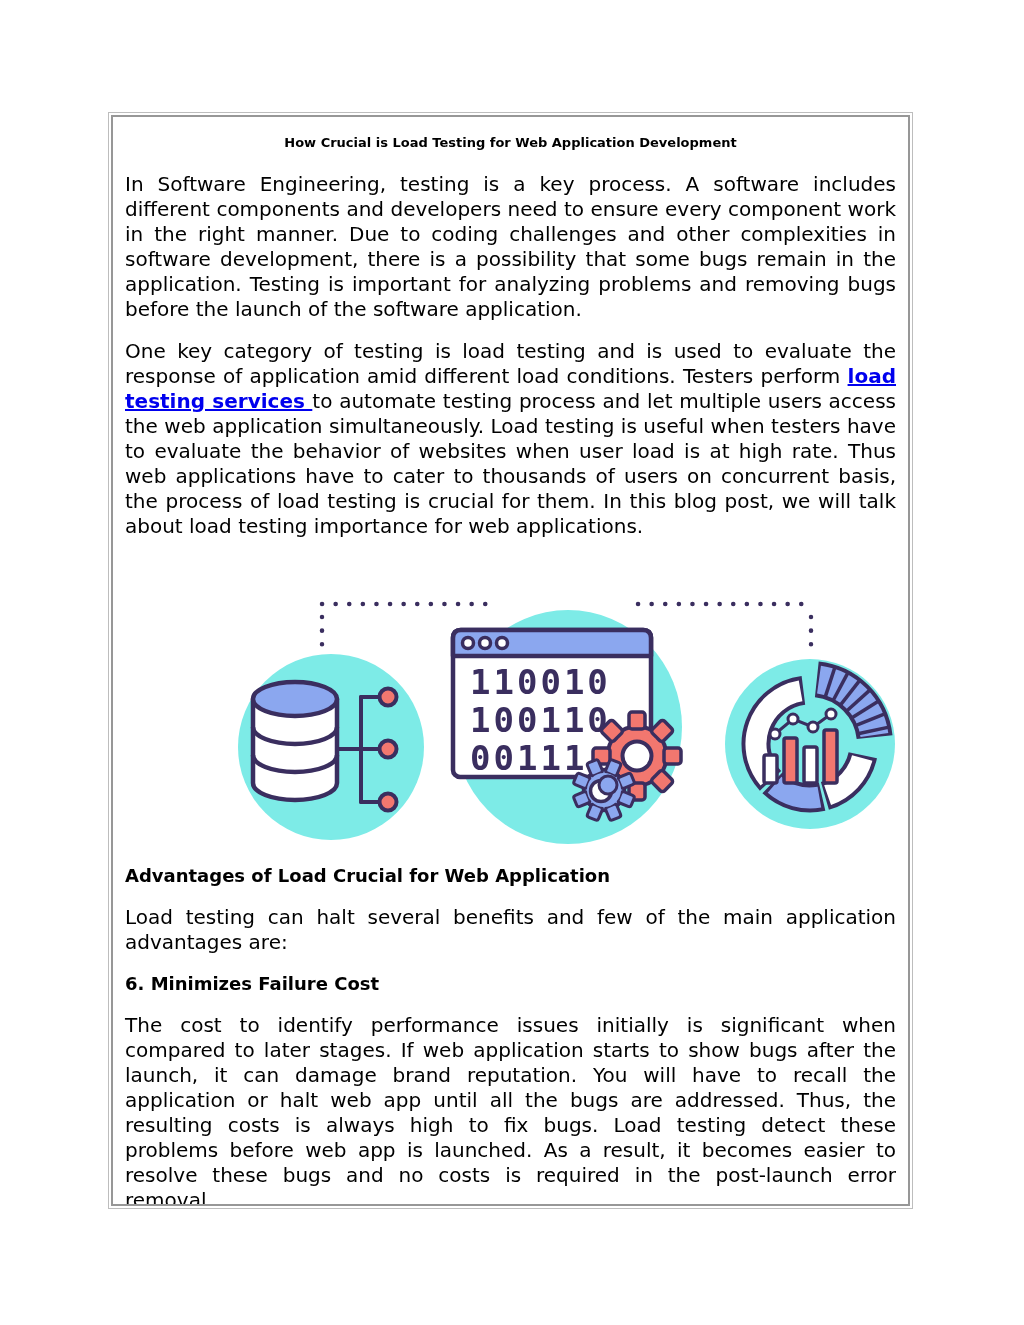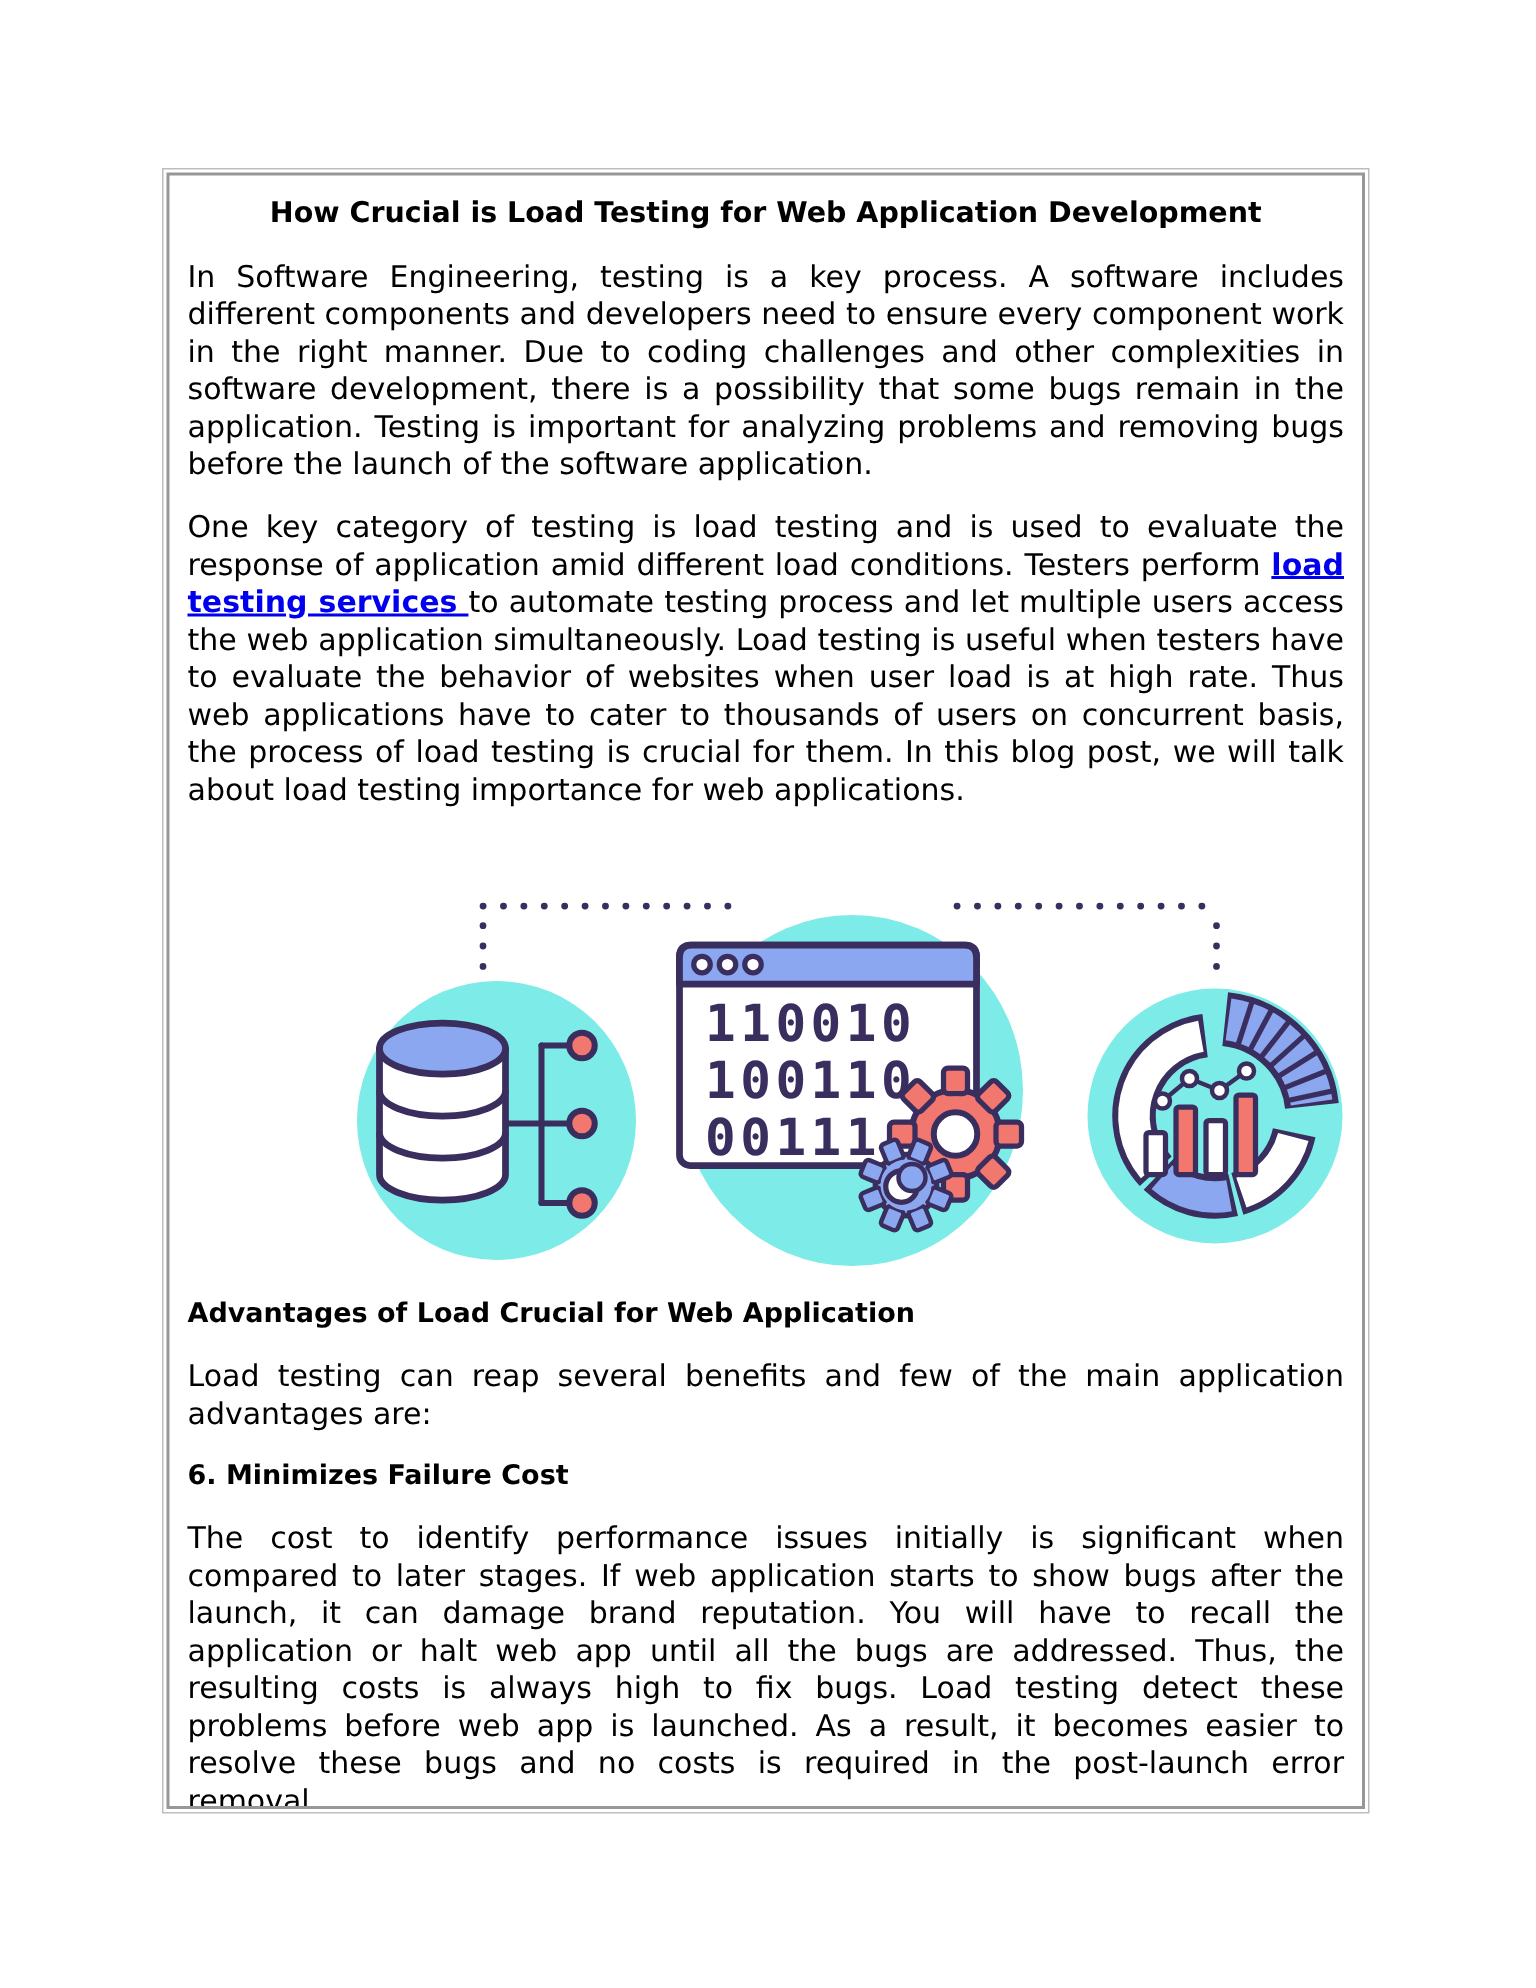--- a/index.html
+++ b/index.html
@@ -19,21 +19,21 @@
     padding:2px;
   }
   .doc-frame-inner {
     border:2px solid #979797;
     width:100%; height:100%;
     box-sizing:border-box;
     padding:6px 10px 0 10px;
     overflow:hidden;
   }
   .doc-title {
-    font-size:19px; font-weight:bold;
+    font-size:13px; font-weight:bold;
     text-align:center;
     margin:7px 0 0 0;
     line-height:25px;
   }
   .para {
     font-size:20px; line-height:25px;
     text-align:justify;
     margin:17px 2px 0 2px;
   }
   .sub-heading {
@@ -191,20 +191,20 @@
             <circle class="ol f-white" stroke-width="3" cx="555" cy="142" r="5"></circle>
             <circle class="ol f-white" stroke-width="3" cx="575" cy="150" r="5"></circle>
             <circle class="ol f-white" stroke-width="3" cx="593" cy="137" r="5"></circle>
           </g>
         </g>
       </svg>
     </div>
 
     <div class="sub-heading">Advantages of Load Crucial for Web Application</div>
 
-    <p class="para">Load testing can reap several benefits and few of the main application advantages are:</p>
+    <p class="para">Load testing can halt several benefits and few of the main application advantages are:</p>
 
     <div class="sub-heading">6. Minimizes Failure Cost</div>
 
     <p class="para">The cost to identify performance issues initially is significant when compared to later stages. If web application starts to show bugs after the launch, it can damage brand reputation. You will have to recall the application or halt web app until all the bugs are addressed. Thus, the resulting costs is always high to fix bugs. Load testing detect these problems before web app is launched. As a result, it becomes easier to resolve these bugs and no costs is required in the post-launch error removal.</p>
 
   </div>
 </div>
 
 </body></html>

